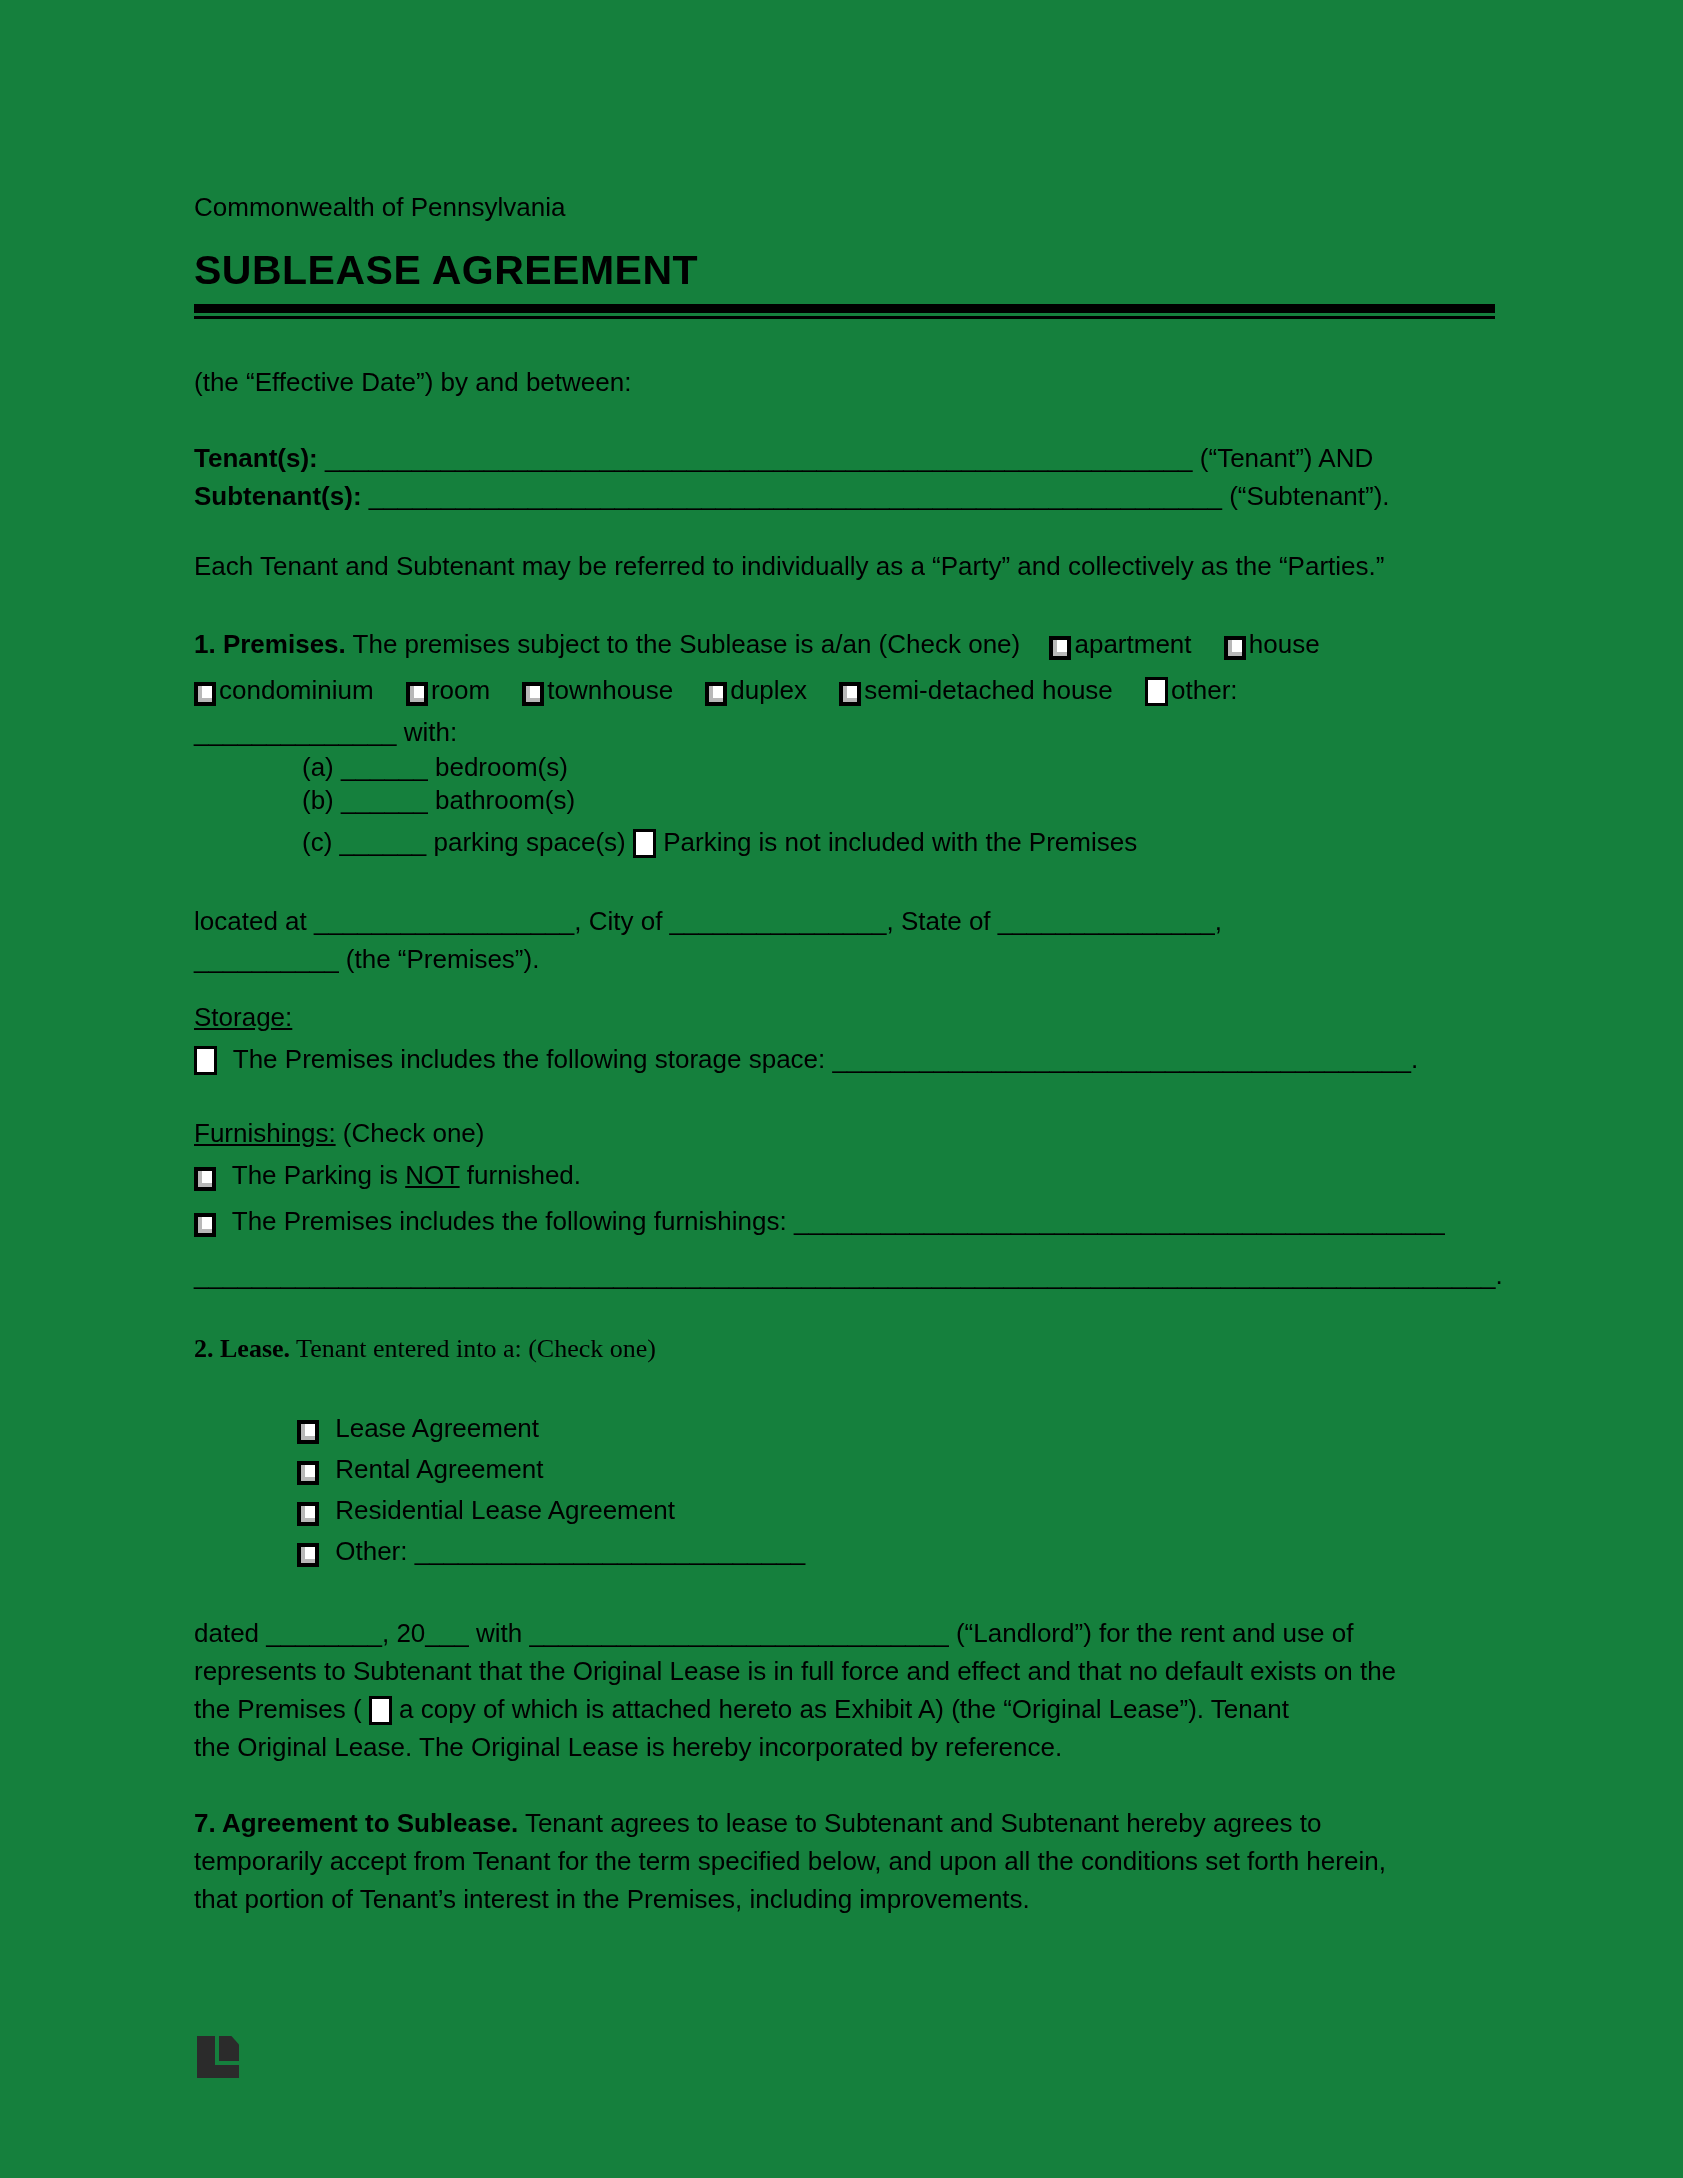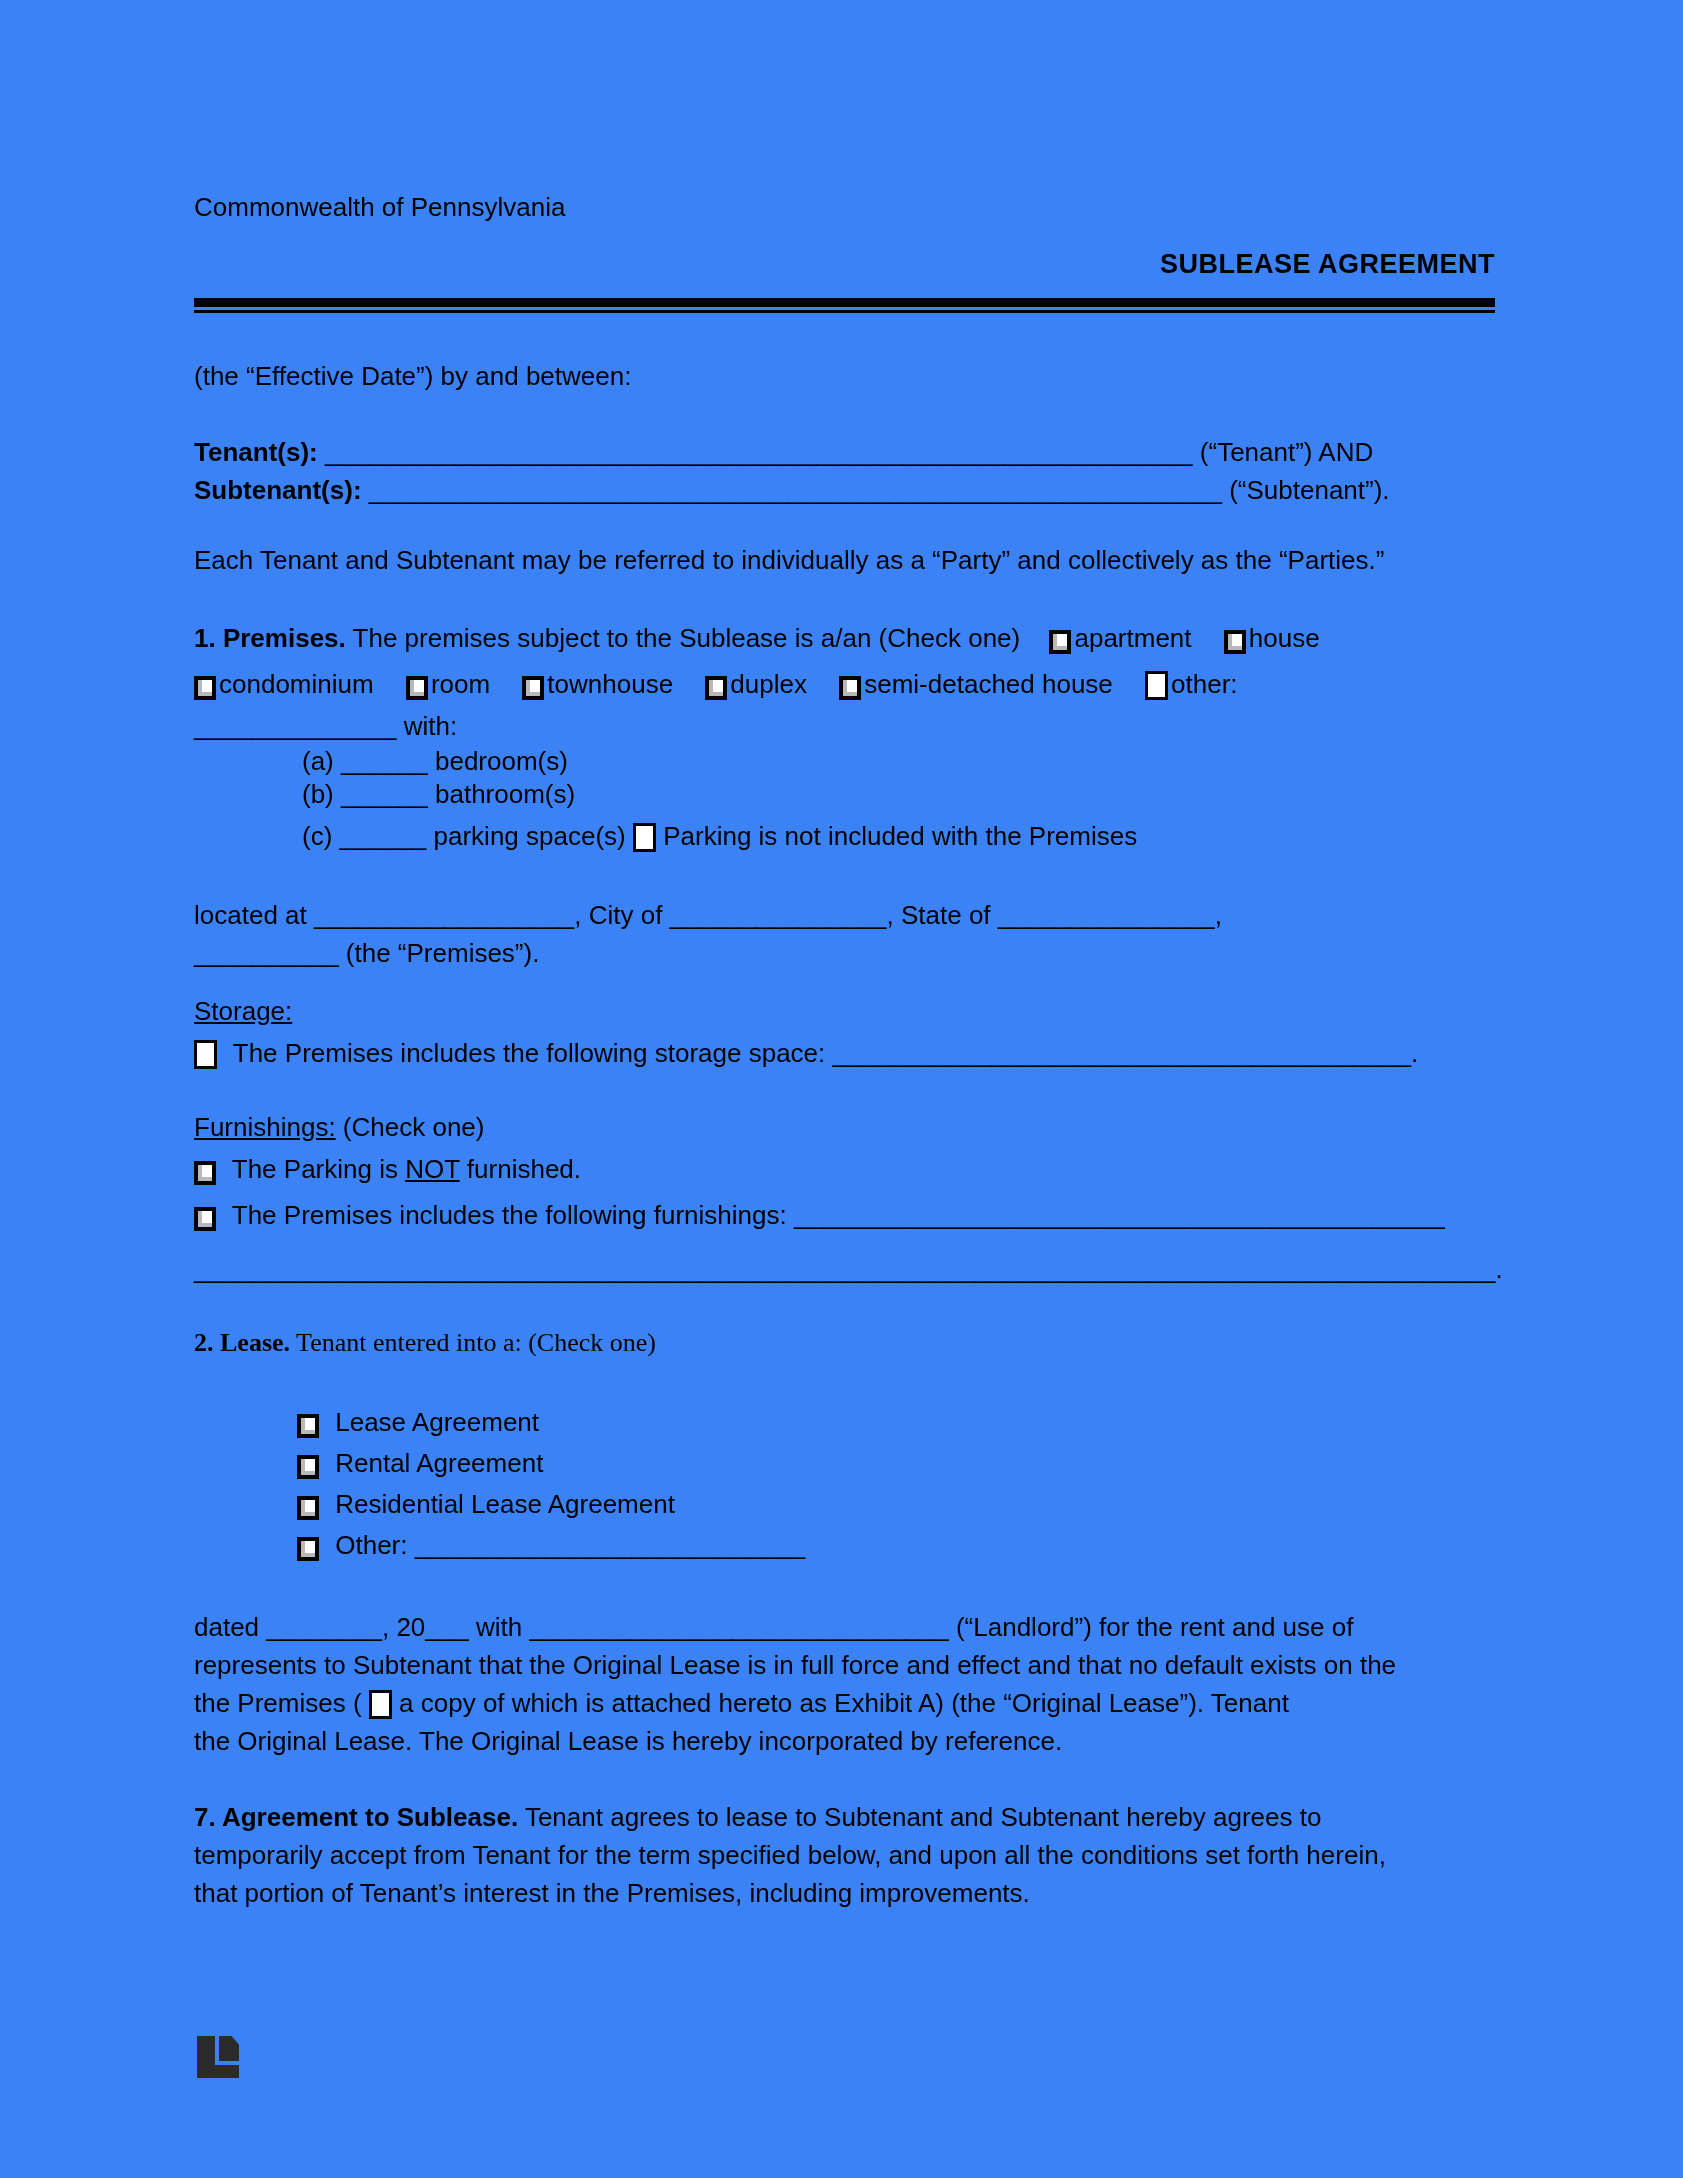--- a/index.html
+++ b/index.html
@@ -1,36 +1,36 @@
 <!DOCTYPE html>
 <html><head>
 <meta charset="utf-8">
 <style>
   * { box-sizing: border-box; }
   html, body { margin: 0; padding: 0; background: #ffffff; }
   .page {
     position: relative;
     width: 1683px;
     height: 2178px;
-    background: #3b82f6;
+    background: #15803d;
     color: #000000;
     font-family: "Liberation Sans", "DejaVu Sans", sans-serif;
     font-size: 26px;
     padding: 188px 188px 0 194px;
     overflow: hidden;
   }
   .line { line-height: 38px; white-space: nowrap; }
   .b { font-weight: bold; }
   .u { text-decoration: underline; }
 
   .doc-title {
-    margin-top: 14px;
-    text-align: right;
+    margin-top: 20px;
+    text-align: left;
     font-weight: bold;
-    font-size: 27px;
+    font-size: 41px;
     line-height: 48px;
     letter-spacing: 0.5px;
     white-space: nowrap;
   }
   .title-rule { margin-top: 10px; }
   .title-rule .thick { height: 9px; background: #000; }
   .title-rule .thin  { height: 3px; background: #000; margin-top: 3px; }
 
   .intro       { margin-top: 44px; }
   .p-tenant    { margin-top: 38px; }

